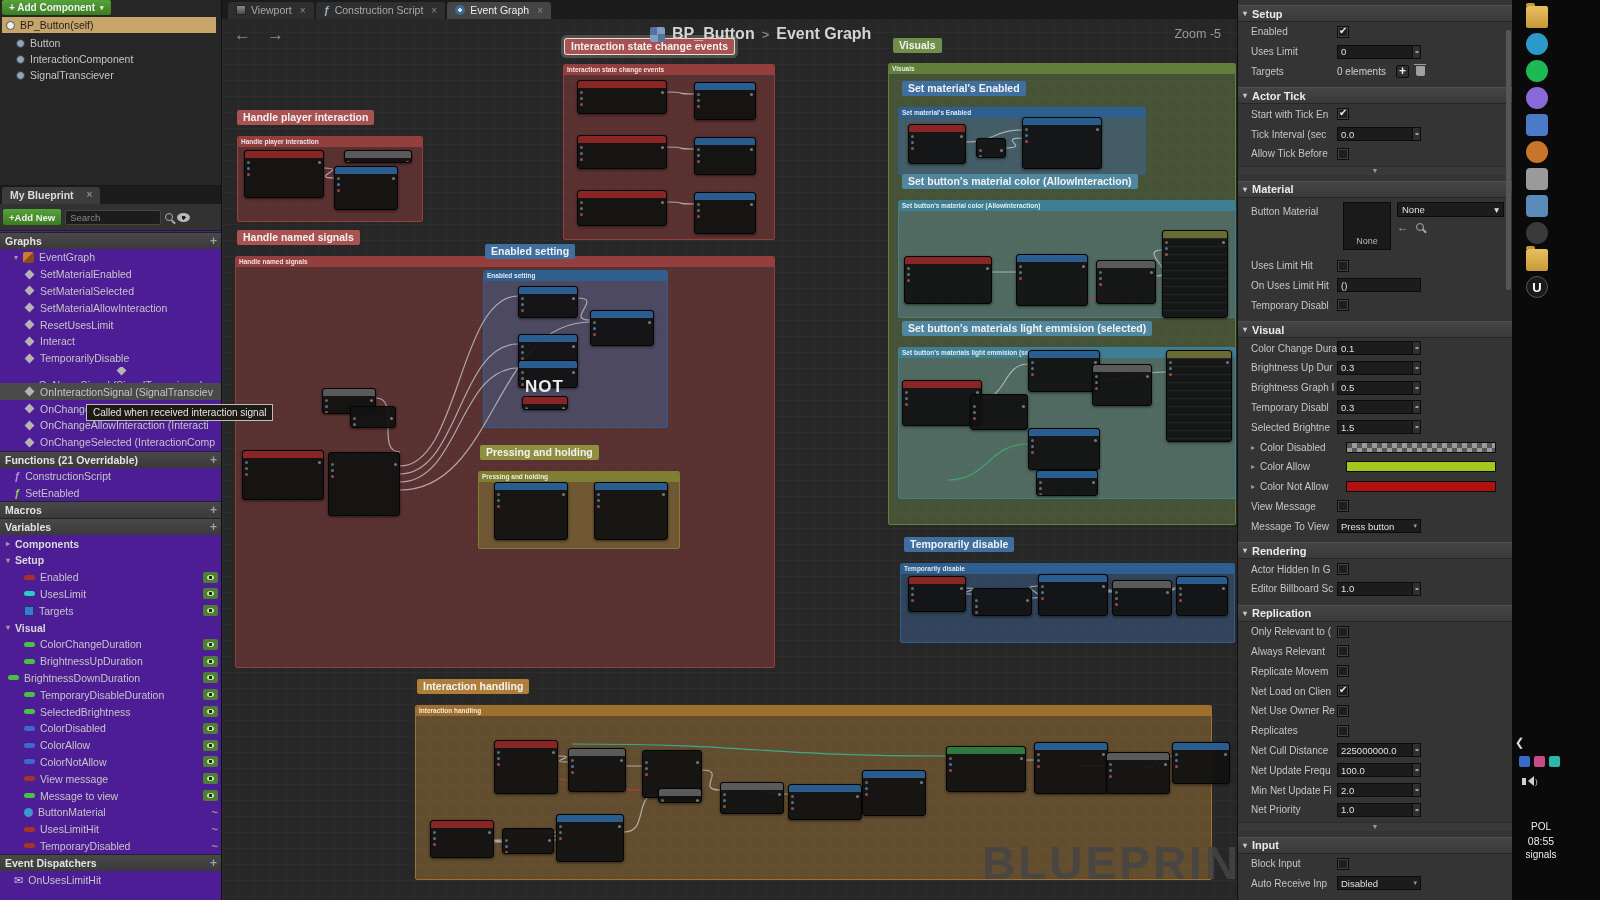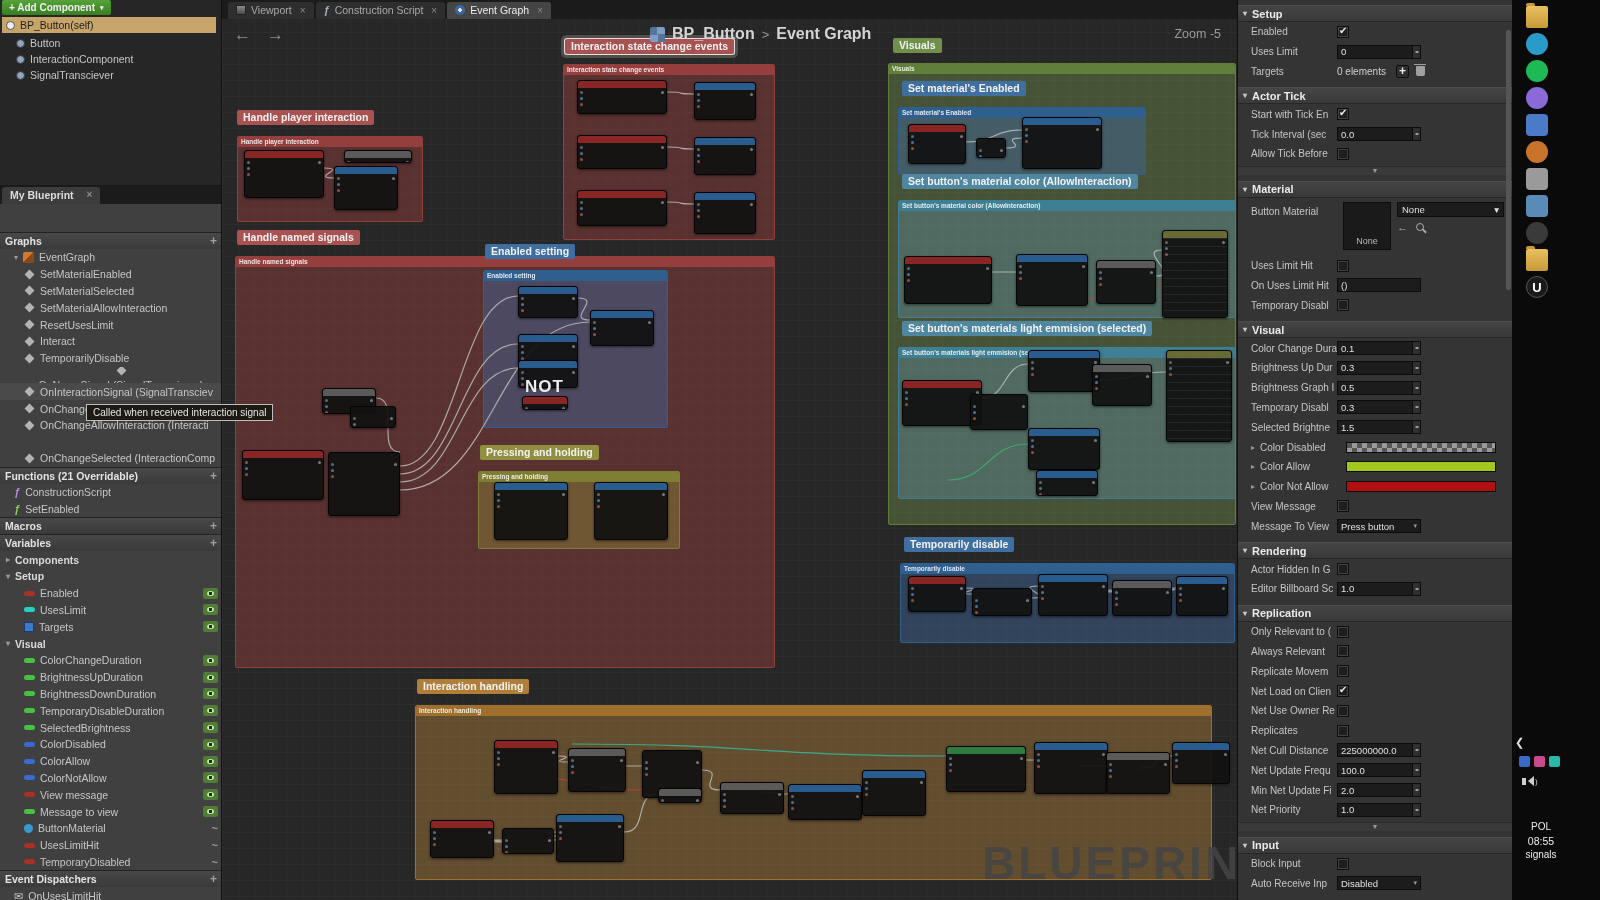--- a/index.html
+++ b/index.html
@@ -31,21 +31,21 @@
 .cbubble{position:absolute;z-index:4;font-size:10.5px;font-weight:bold;color:#f2f2f2;padding:1px 6px 2px;border-radius:2px;white-space:nowrap}
 .cbubble.selected{box-shadow:0 0 0 1px #e0e0e0,0 0 0 4px rgba(230,225,200,.22)}
 .node{position:absolute;z-index:3;background:rgba(17,17,17,.93);border:1px solid #050505;border-radius:3px;box-shadow:0 1px 3px rgba(0,0,0,.55);overflow:hidden}
 .node .nhdr{height:7px;border-radius:2px 2px 0 0}
 .node::before{content:"";position:absolute;right:2px;top:10px;width:3px;height:3px;border-radius:50%;background:#9a9a9a;opacity:.75}
 .node::after{content:"";position:absolute;left:2px;top:10px;width:3px;height:3px;border-radius:50%;background:#8a8a8a;box-shadow:0 6px 0 #6a9ad0,0 12px 0 #c86a5a;opacity:.7}
 .node.tall{background:repeating-linear-gradient(rgba(18,18,18,.95) 0 7px,rgba(34,34,34,.95) 7px 8px)}
 #wires{position:absolute;left:0;top:0;z-index:2;pointer-events:none}
 
 
-#left{position:absolute;left:0;top:0;width:222px;height:900px;background:#404040;border-right:1px solid #101010;overflow:hidden}
+#left{position:absolute;left:0;top:0;width:222px;height:900px;background:#4c1d95;border-right:1px solid #101010;overflow:hidden}
 #components{position:relative;height:186px;background:#262626;border-bottom:1px solid #191919}
 #addcomp{position:absolute;left:2px;top:0;height:15px;display:flex;align-items:center;gap:5px;background:linear-gradient(#55a23a,#3a7d22);color:#f0f0f0;font-size:10px;font-weight:bold;padding:0 7px;border-radius:2px}
 #addcomp .dd{font-size:7px}
 #comproot{position:absolute;left:2px;top:17px;width:214px;height:16px;background:#c7a46a;color:#1e1e1e;font-size:10.5px;display:flex;align-items:center;gap:5px;padding:0 4px}
 .rootic{width:9px;height:9px;border-radius:50%;background:#ececec;border:1px solid #555}
 #comp-items .comp-item{height:16px;display:flex;align-items:center;gap:5px;padding-left:16px;color:#c6c6c6;font-size:10.5px}
 .comp-ic{width:9px;height:9px;border-radius:50%;background:#8ea4b8;border:1px solid #333}
 #mbp-tabrow{position:absolute;left:0;top:186px;width:222px;height:18px;background:#1b1b1b;display:flex;align-items:flex-end}
 #mbp-tab{background:#3c3c3c;color:#dcdcdc;font-size:10.5px;font-weight:bold;padding:2px 8px 3px;margin-left:2px;border-radius:3px 3px 0 0;display:flex;gap:10px;align-items:flex-start}
 #mbp-toolbar{position:absolute;left:0;top:204px;width:222px;height:27px;background:#323232;border-bottom:1px solid #202020;display:flex;align-items:center;gap:4px;padding:0 3px}
@@ -418,20 +418,28 @@
             <div>SignalTransciever</div>
           </div>
         </div>
     </div>
     <div id="mbp-tabrow">
       <div id="mbp-tab">
         <span>My Blueprint</span>
         <span class="tabx">×</span>
       </div>
     </div>
+    <div id="mbp-toolbar">
+      <div id="addnew">
+        <span>+Add New</span>
+      </div>
+      <input id="mbp-search" placeholder="Search" style="">
+      <span class="loupe"></span>
+      <span class="eyeic"></span>
+    </div>
     <div id="bp-rows">
         <div class="bp-hdr">
           <div>Graphs</div>
           <div class="plus">+</div>
         </div>
         <div class="bp-row" style="padding-left: 14px;">
           <div class="arrow">▾</div>
           <div class="ic ic-eventgraph"></div>
           <div>EventGraph</div>
         </div>
@@ -468,21 +476,21 @@
           <div>OnInteractionSignal (SignalTransciev</div>
         </div>
         <div class="bp-row" style="padding-left: 24px;">
           <div class="ic ic-diamond"></div>
           <div>OnChangeEnabled (InteractionComp</div>
         </div>
         <div class="bp-row" style="padding-left: 24px;">
           <div class="ic ic-diamond"></div>
           <div>OnChangeAllowInteraction (Interacti</div>
         </div>
-        <div class="bp-row" style="padding-left: 24px; margin-top: 16px;">
+        <div class="bp-row" style="padding-left: 24px;">
           <div class="ic ic-diamond"></div>
           <div>OnChangeSelected (InteractionComp</div>
         </div>
         <div class="bp-hdr">
           <div>Functions (21 Overridable)</div>
           <div class="plus">+</div>
         </div>
         <div class="bp-row" style="padding-left: 14px;">
           <div class="ic ic-fn-purple">ƒ</div>
           <div>ConstructionScript</div>
@@ -529,21 +537,21 @@
         <div class="bp-row" style="padding-left: 24px;">
           <div class="ic ic-pill-green"></div>
           <div>ColorChangeDuration</div>
           <div class="badge-eye"></div>
         </div>
         <div class="bp-row" style="padding-left: 24px;">
           <div class="ic ic-pill-green"></div>
           <div>BrightnessUpDuration</div>
           <div class="badge-eye"></div>
         </div>
-        <div class="bp-row" style="padding-left: 24px; align-items: center;">
+        <div class="bp-row" style="padding-left: 8px; align-items: center;">
           <div class="ic ic-pill-green"></div>
           <div>BrightnessDownDuration</div>
           <div class="badge-eye"></div>
         </div>
         <div class="bp-row" style="padding-left: 24px;">
           <div class="ic ic-pill-green"></div>
           <div>TemporaryDisableDuration</div>
           <div class="badge-eye"></div>
         </div>
         <div class="bp-row" style="padding-left: 24px;">

